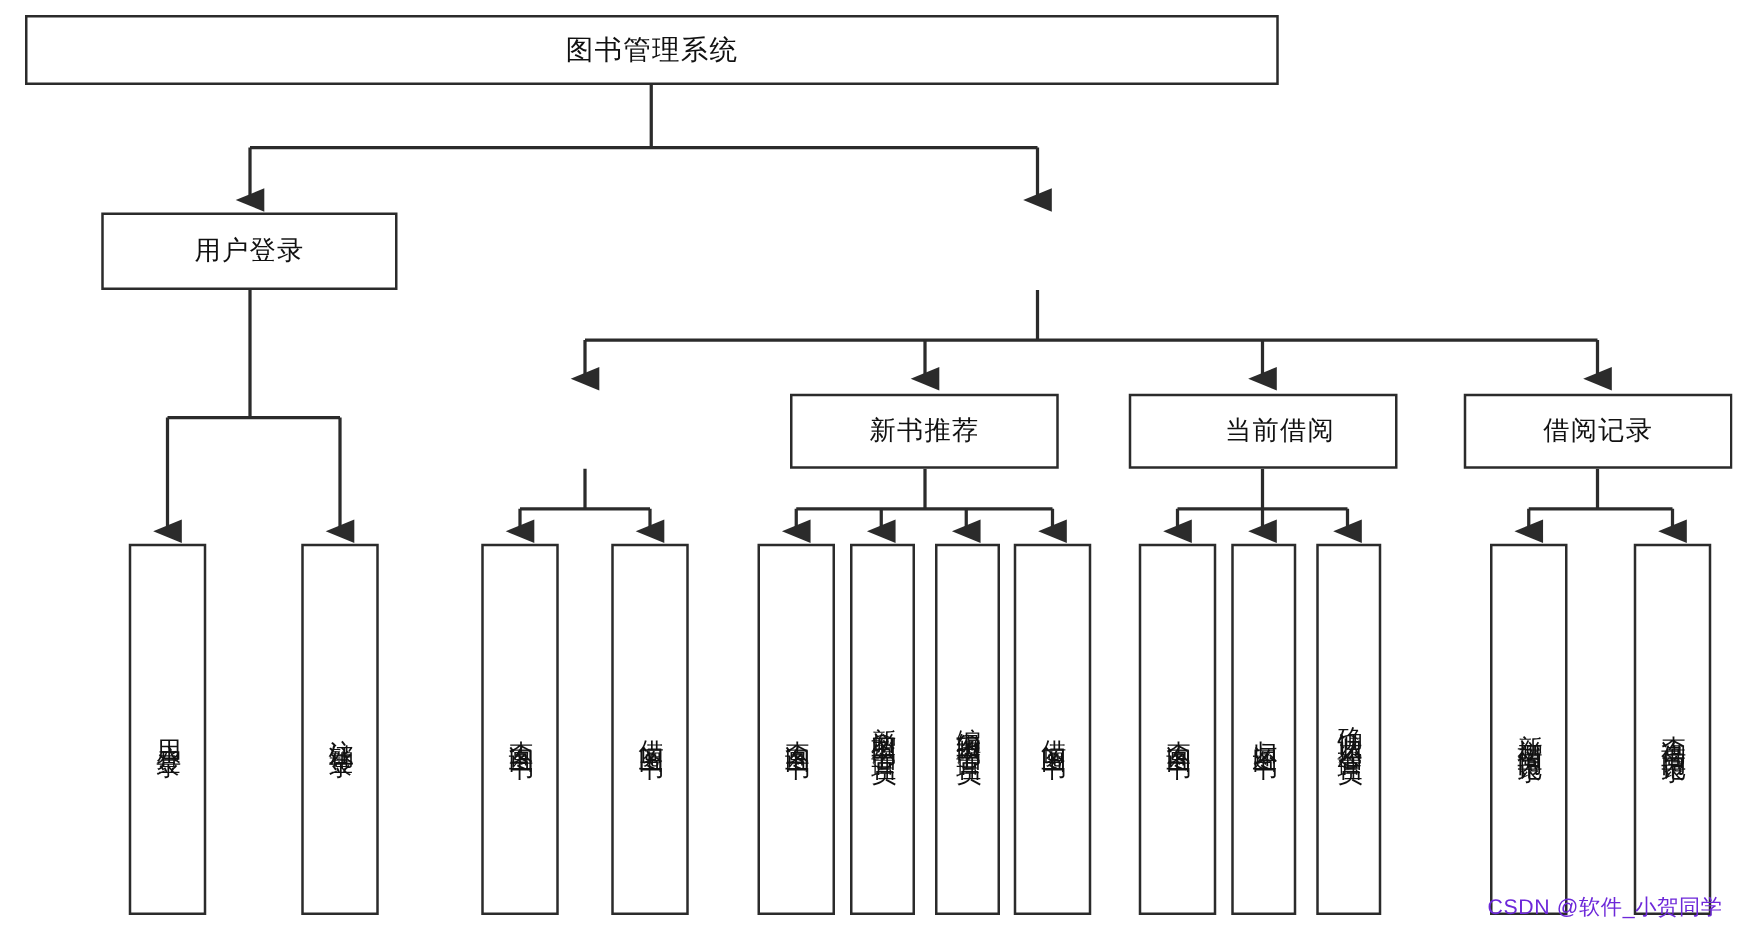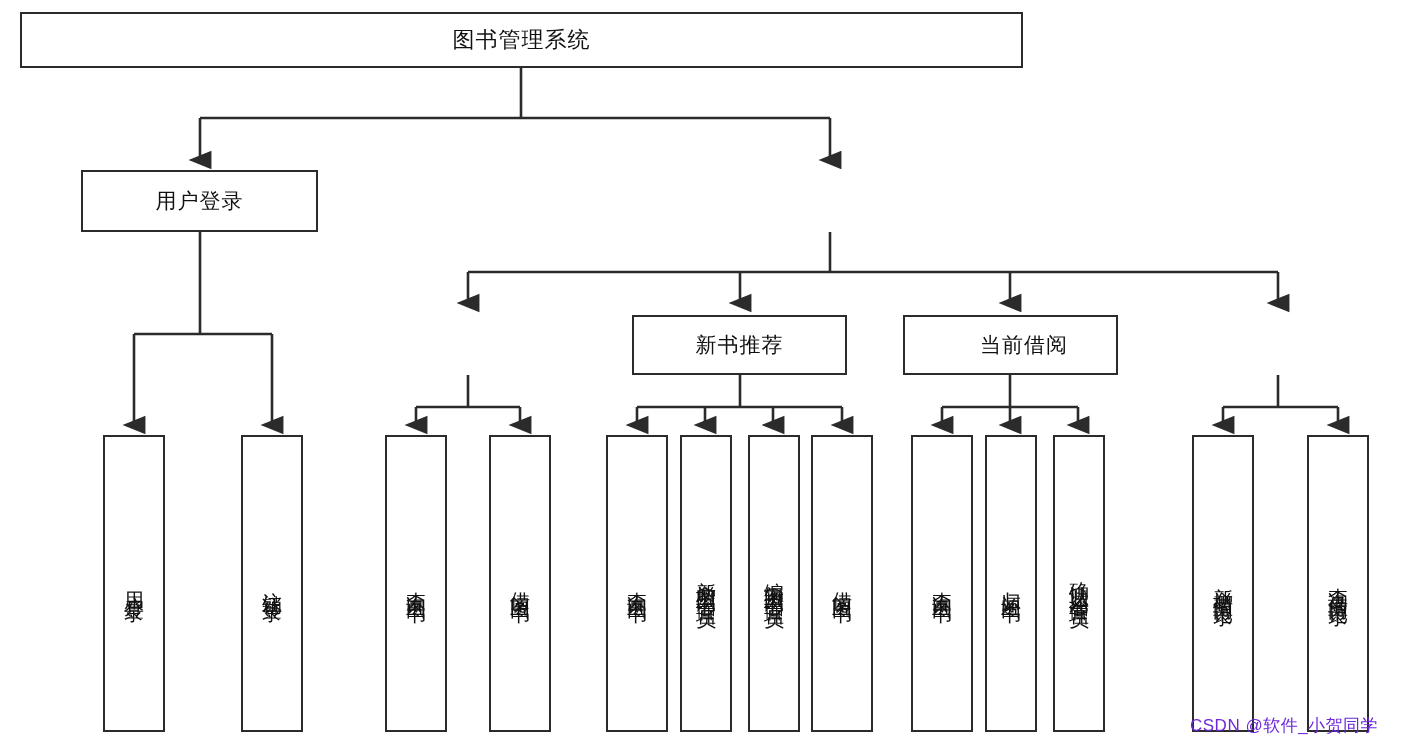--- a/index.html
+++ b/index.html
@@ -130,20 +130,23 @@
   <div class="node horiz" style="left:81px; top:170px; width:237px; height:62px;">
     <span>用户登录</span>
   </div>
 
   <div class="node horiz" style="left:632px; top:315px; width:215px; height:60px;">
     <span>新书推荐</span>
   </div>
   <div class="node horiz" style="left:903px; top:315px; width:215px; height:60px;padding-left:27px;">
     <span>当前借阅</span>
   </div>
+  <div class="node horiz" style="left:1171px; top:315px; width:215px; height:60px;">
+    <span>借阅记录</span>
+  </div>
 
   <div class="node vert" style="left:103px; top:435px; width:62px; height:297px;">
     <span class="vtext">用户登录</span>
   </div>
   <div class="node vert" style="left:241px; top:435px; width:62px; height:297px;">
     <span class="vtext">注销登录</span>
   </div>
 
   <div class="node vert" style="left:385px; top:435px; width:62px; height:297px;">
     <span class="vtext">查询图书</span>

